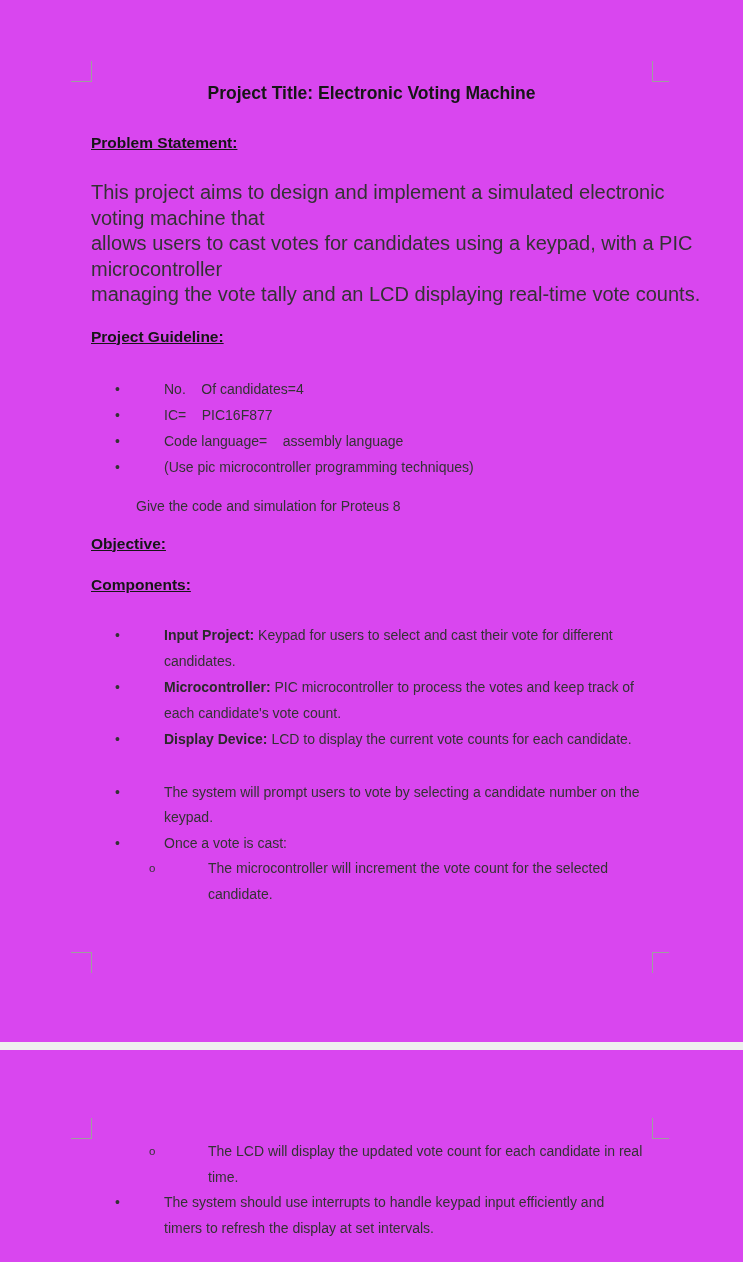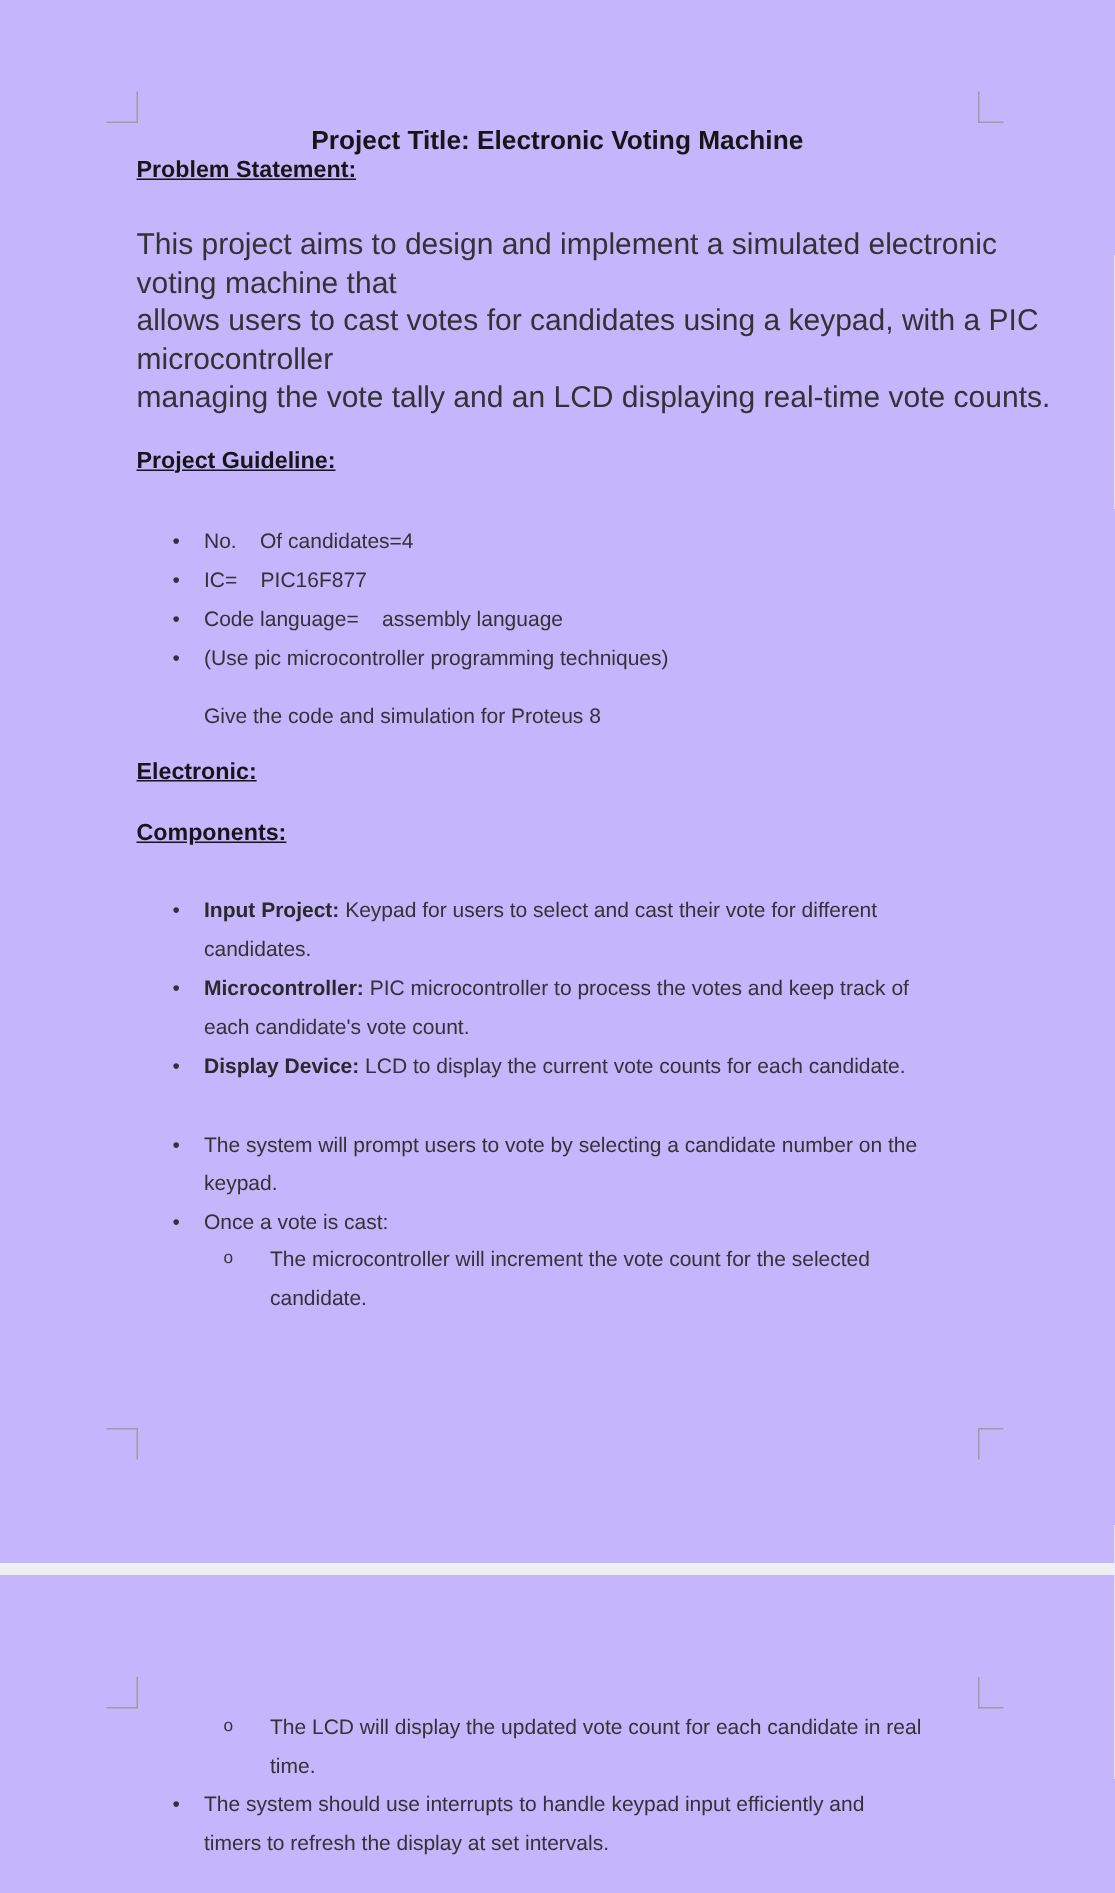--- a/index.html
+++ b/index.html
@@ -1,21 +1,21 @@
 <!DOCTYPE html>
 <html><head>
 <meta charset="utf-8">
 <style>
   html, body { margin: 0; padding: 0; background: #ffffff; }
   body {
     width: 743px;
     font-family: "Liberation Sans", sans-serif;
     color: #333333;
   }
-  .page { position: relative; background: #c4b5fd; }
+  .page { position: relative; background: #d946ef; }
   #page-1 { height: 1042px; overflow: hidden; }
   #page-separator { height: 8px; background: #efefef; }
   #page-2 { height: 212px; overflow: hidden; }
 
   
   .mark {
     position: absolute;
     width: 20px; height: 20px;
     border: 0 solid #9e9e9e;
   }
@@ -35,21 +35,21 @@
   }
   .content { padding-left: 91px; padding-right: 36px; }
 
   .sec-h {
     font-size: 15.5px;
     font-weight: bold;
     text-decoration: underline;
     line-height: 20px;
     color: #161616;
   }
-  #h-problem { }
+  #h-problem { margin-top: 29px; }
   #h-guideline { margin-top: 19px; }
   #h-objective { margin-top: 15px; }
   #h-components { margin-top: 21px; }
   #h-functionality { margin-top: 18px; }
 
   .para {
     font-size: 20px;
     line-height: 25.5px;
     white-space: pre-wrap;
   }
@@ -59,21 +59,21 @@
   .list { margin: 0; }
   #list-guideline { margin-top: 29px; }
   #list-components { margin-top: 27px; }
   #list-functionality { margin-top: 28px; }
   #list-page2 { margin-top: 89px; }
 
   .li { display: flex; font-size: 14px; line-height: 26px; }
   #list-functionality .li, #list-page2 .li { line-height: 25.5px; }
   .li-marker { flex: 0 0 21px; margin-left: 24px; }
   .li.sub .li-marker { margin-left: 58px; flex-basis: 31px; font-size: 11.5px; }
-  .li-text { white-space: pre-wrap; }
+  .li-text { white-space: pre-wrap; margin-left: 28px; }
   .li-text b { color: #2a2a2a; }
 
   .note {
     margin-top: 13px;
     margin-left: 45px;
     font-size: 14px;
     line-height: 26px;
     white-space: pre-wrap;
   }
 </style>
@@ -109,21 +109,21 @@
         <span class="li-marker">•</span>
         <span class="li-text">Code language=    assembly language</span>
       </div>
       <div class="li">
         <span class="li-marker">•</span>
         <span class="li-text">(Use pic microcontroller programming techniques)</span>
       </div>
     </div>
     <div class="note">Give the code and simulation for Proteus 8</div>
 
-    <div class="sec-h" id="h-objective">Electronic:</div>
+    <div class="sec-h" id="h-objective">Objective:</div>
 
     <div class="sec-h" id="h-components">Components:</div>
     <div class="list" id="list-components">
       <div class="li">
         <span class="li-marker">•</span>
         <span class="li-text"><b>Input Project:</b><span> Keypad for users to select and cast their vote for different
 candidates.</span></span>
       </div>
       <div class="li">
         <span class="li-marker">•</span>

